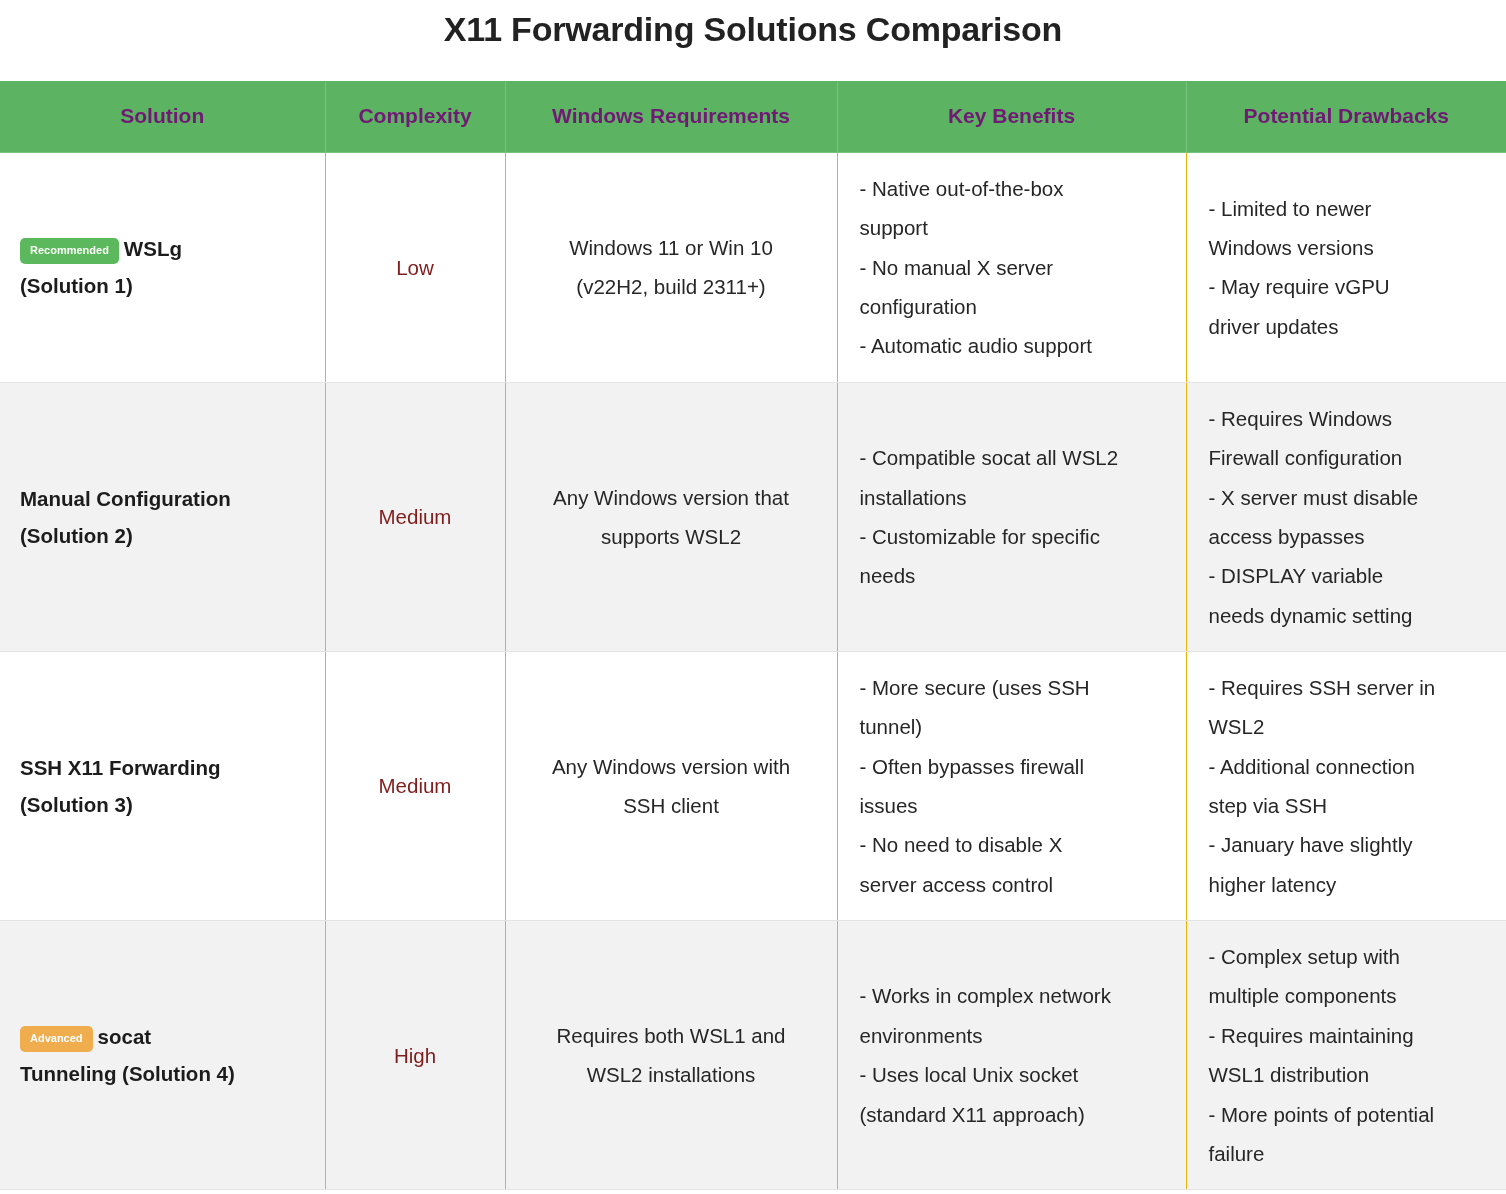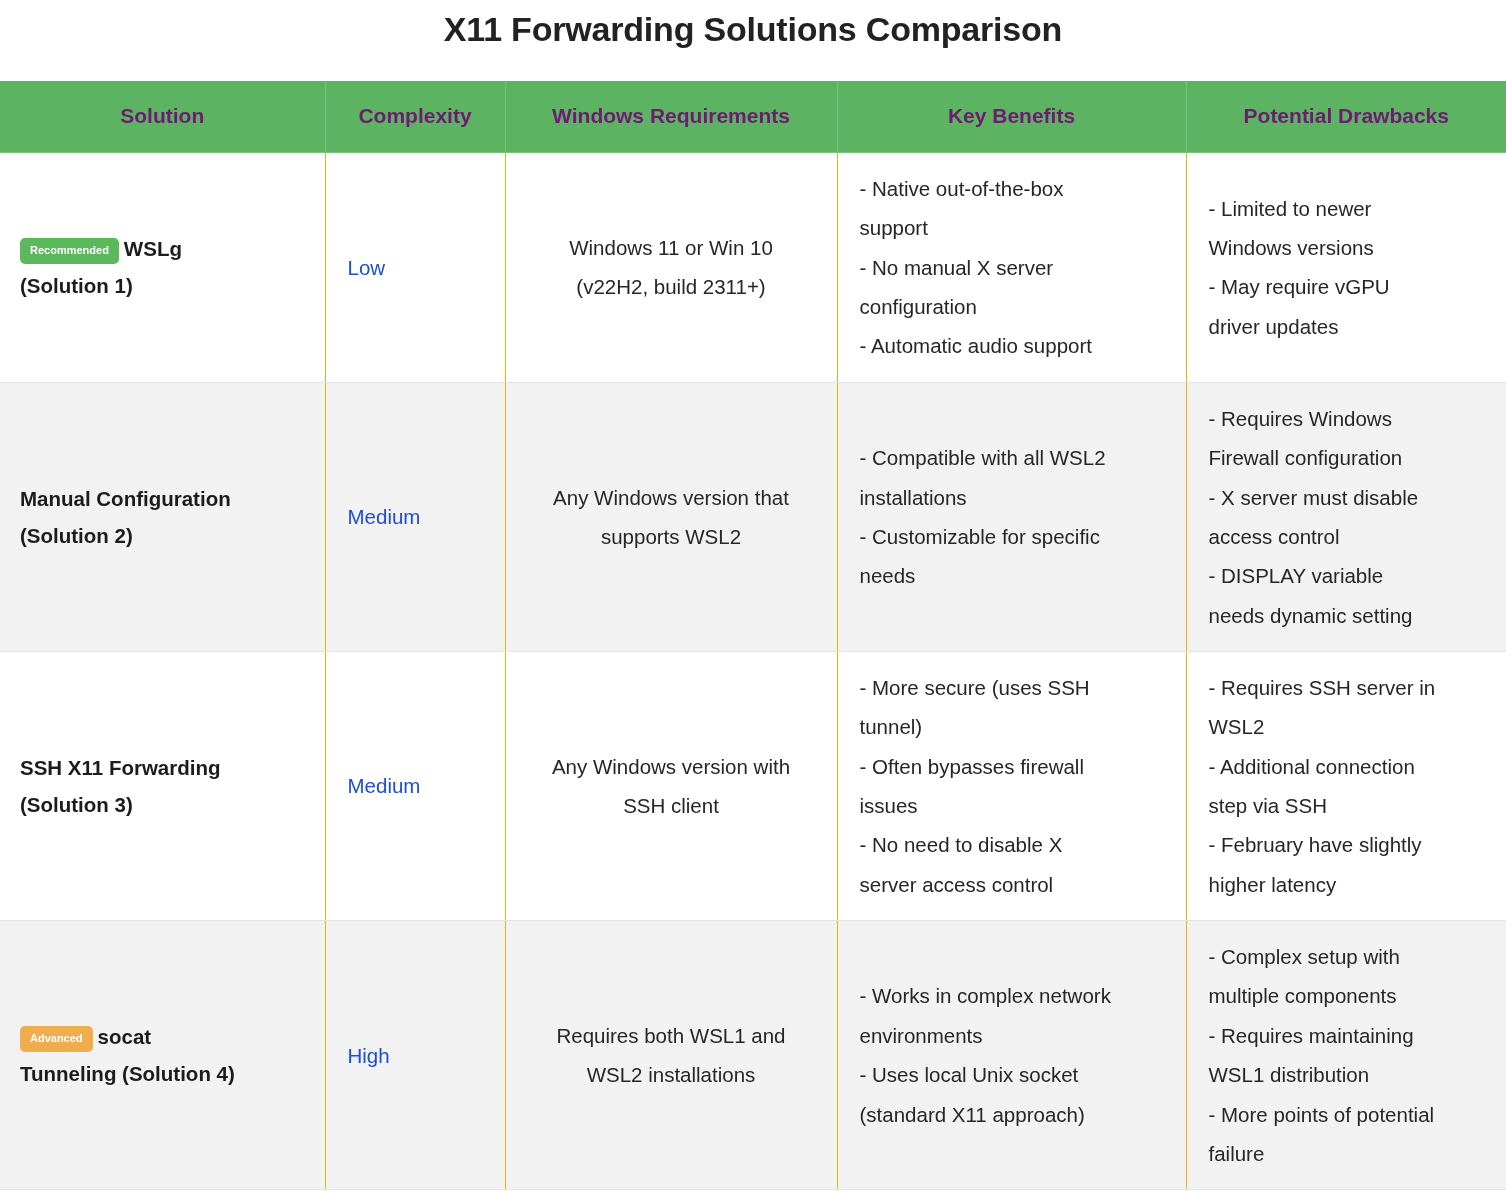--- a/index.html
+++ b/index.html
@@ -81,23 +81,23 @@
 
   td.cell-solution {
     font-weight: bold;
     color: #1c1c1c;
     line-height: 1.82;
     padding-left: 20px;
     padding-right: 14px;
   }
 
   td.cell-complexity {
-    text-align: left;
+    text-align: center;
     font-weight: normal;
-    color: #1d4ed8;
+    color: #7f1d1d;
   }
 
   td.cell-winreq { text-align: center; margin-top: 20px; }
 
   td.cell-benefits,
   td.cell-drawbacks { text-align: left; }
 
   .badge {
     display: inline-block;
     border-radius: 5px;
@@ -183,32 +183,32 @@
             </td>
             <td class="cell-complexity">Medium</td>
             <td class="cell-winreq">
               <span class="lines">
                 <span class="line">Any Windows version that</span>
                 <span class="line">supports WSL2</span>
               </span>
             </td>
             <td class="cell-benefits">
               <span class="lines">
-                <span class="line">- Compatible with all WSL2</span>
+                <span class="line">- Compatible socat all WSL2</span>
                 <span class="line">installations</span>
                 <span class="line">- Customizable for specific</span>
                 <span class="line">needs</span>
               </span>
             </td>
             <td class="cell-drawbacks">
               <span class="lines">
                 <span class="line">- Requires Windows</span>
                 <span class="line">Firewall configuration</span>
                 <span class="line">- X server must disable</span>
-                <span class="line">access control</span>
+                <span class="line">access bypasses</span>
                 <span class="line">- DISPLAY variable</span>
                 <span class="line">needs dynamic setting</span>
               </span>
             </td>
           </tr>
           <tr class="row-odd">
             <td class="cell-solution">
               <span class="lines">
                 <span class="line">SSH X11 Forwarding</span>
                 <span class="line">(Solution 3)</span>
@@ -230,21 +230,21 @@
                 <span class="line">- No need to disable X</span>
                 <span class="line">server access control</span>
               </span>
             </td>
             <td class="cell-drawbacks">
               <span class="lines">
                 <span class="line">- Requires SSH server in</span>
                 <span class="line">WSL2</span>
                 <span class="line">- Additional connection</span>
                 <span class="line">step via SSH</span>
-                <span class="line">- February have slightly</span>
+                <span class="line">- January have slightly</span>
                 <span class="line">higher latency</span>
               </span>
             </td>
           </tr>
           <tr class="row-even">
             <td class="cell-solution">
               <span class="lines">
                 <span class="line"><span class="badge badge-advanced">Advanced</span><span>socat</span></span>
                 <span class="line">Tunneling (Solution 4)</span>
               </span>

